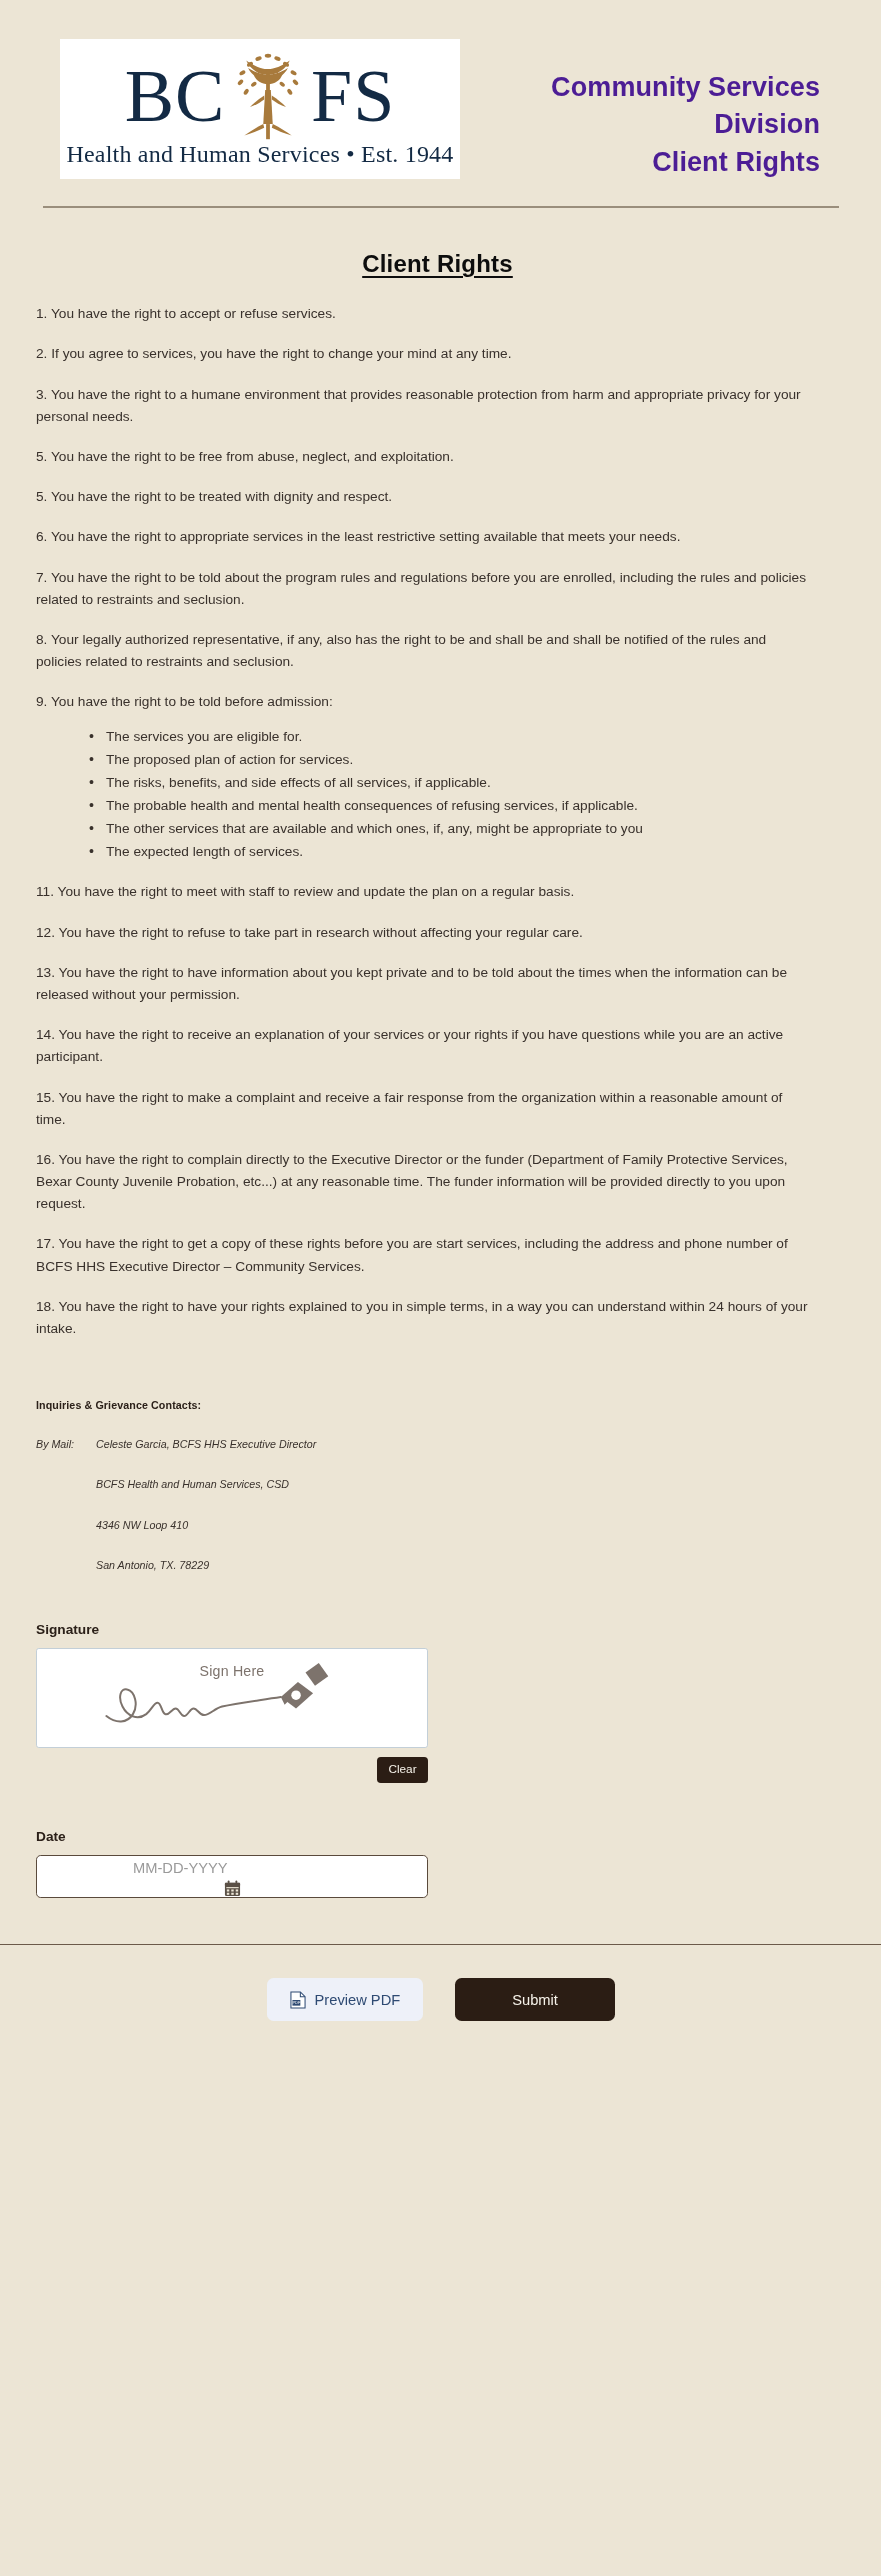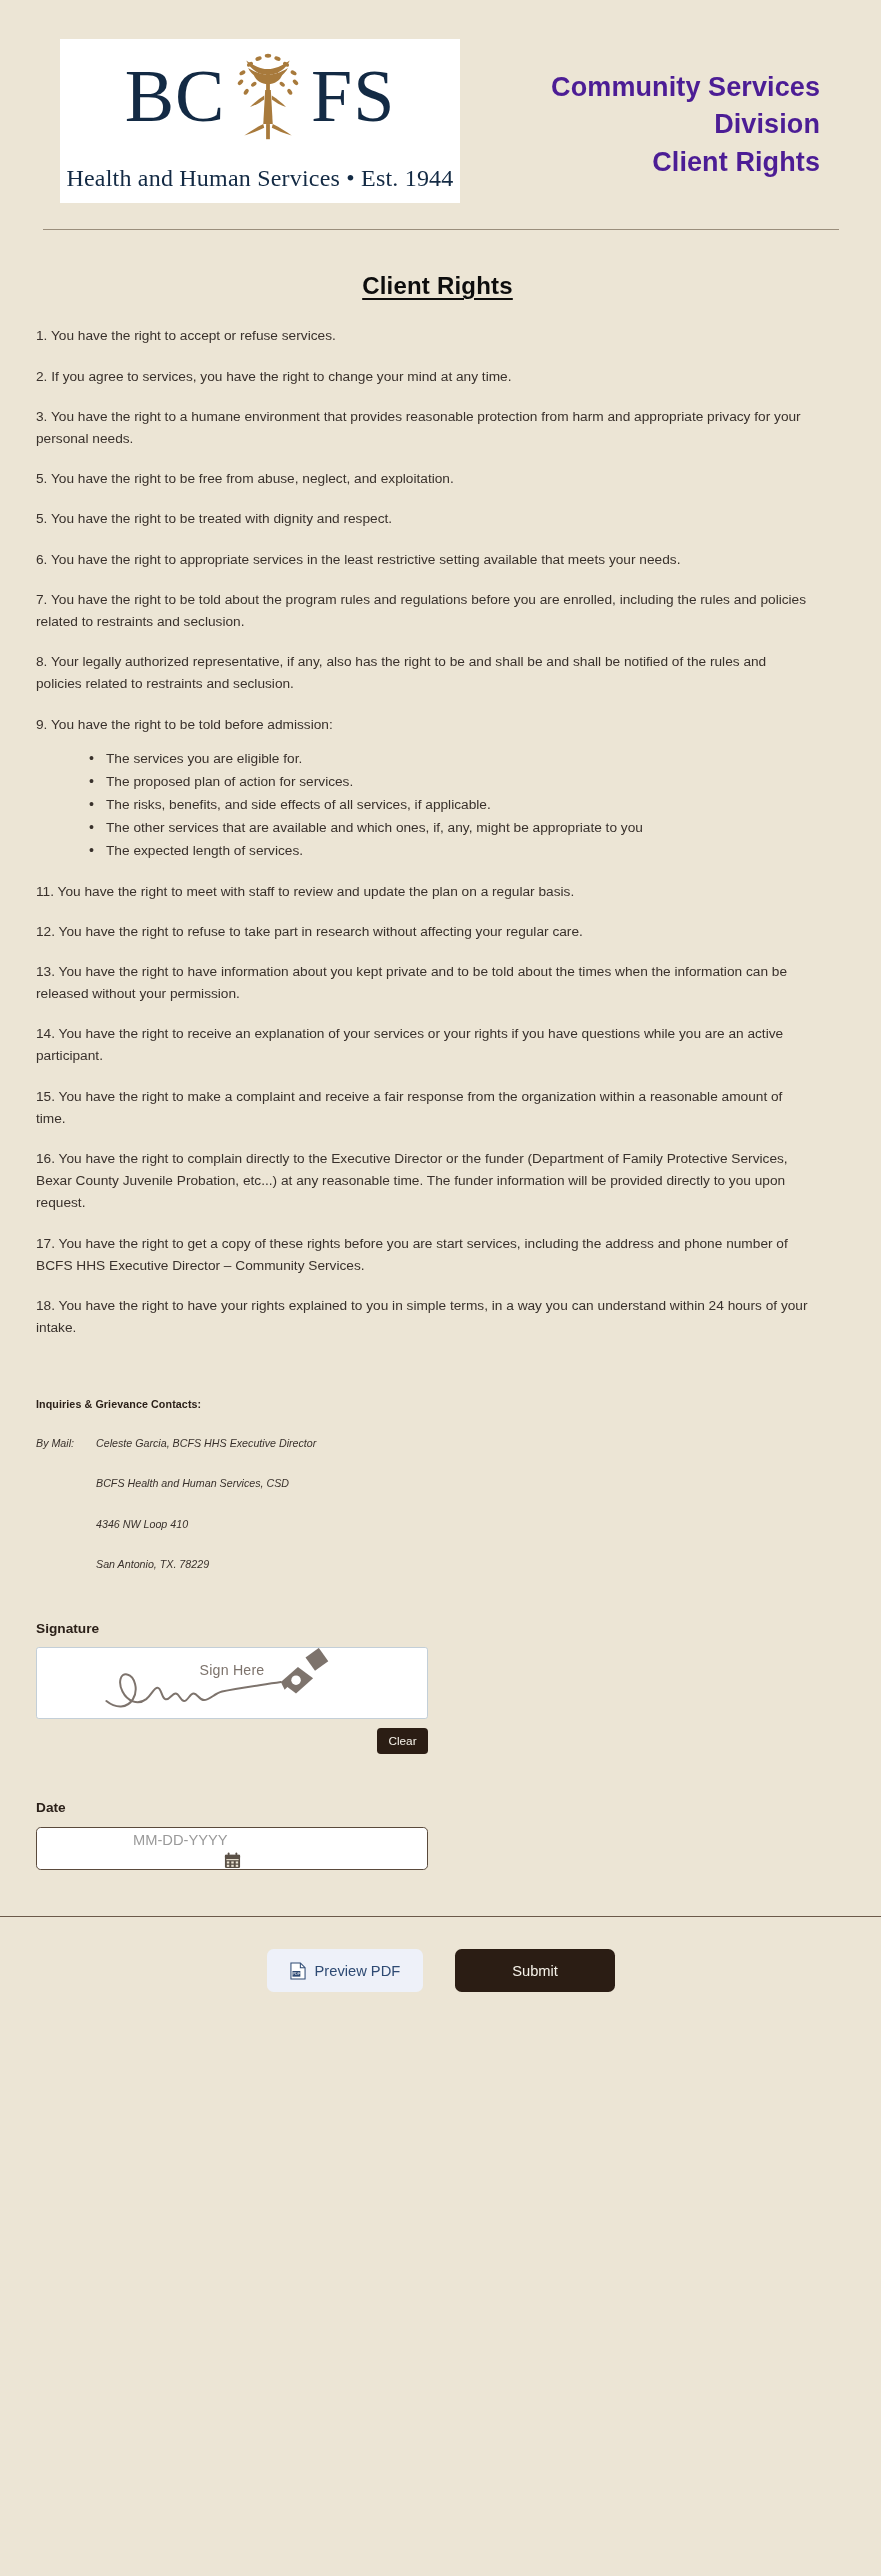--- a/index.html
+++ b/index.html
@@ -18,21 +18,21 @@
 
   
   .header {
     padding: 39px 43px 0 60px;
     display: flex;
     align-items: flex-start;
     justify-content: space-between;
   }
   .logo-box {
     width: 400px;
-    height: 164px;
+    height: 140px;
     background: #ffffff;
     flex: 0 0 auto;
     position: relative;
     overflow: hidden;
   }
   .logo-main {
     position: absolute;
     top: 13.3px;
     left: 0;
     right: 0;
@@ -158,21 +158,21 @@
   
   .field-block { margin-top: 49px; }
   .field-label {
     font-size: 13.7px;
     font-weight: bold;
     color: #2b2019;
     margin-bottom: 11.4px;
   }
   .sig-pad {
     width: 392px;
-    height: 72px;
+    height: 100px;
     background: #ffffff;
     border: 0.9px solid #c3cfd8;
     border-radius: 2.8px;
     position: relative;
     overflow: hidden;
   }
   .sig-inner {
     position: absolute;
     left: 0; right: 0; top: 0; bottom: 0;
     display: flex;
@@ -330,20 +330,21 @@
     <p class="right-item">5. You have the right to be treated with dignity and respect.</p>
     <p class="right-item">6. You have the right to appropriate services in the least restrictive setting available that meets your needs.</p>
     <p class="right-item">7. You have the right to be told about the program rules and regulations before you are enrolled, including the rules and policies related to restraints and seclusion.</p>
     <p class="right-item">8. Your legally authorized representative, if any, also has the right to be and shall be and shall be notified of the rules and policies related to restraints and seclusion.</p>
     <p class="right-item">9. You have the right to be told before admission:</p>
 
     <ul class="sublist">
       <li>The services you are eligible for.</li>
       <li>The proposed plan of action for services.</li>
       <li>The risks, benefits, and side effects of all services, if applicable.</li>
+      <li>The probable health and mental health consequences of refusing services, if applicable.</li>
       <li>The other services that are available and which ones, if, any, might be appropriate to you</li>
       <li>The expected length of services.</li>
     </ul>
 
     <p class="right-item">11. You have the right to meet with staff to review and update the plan on a regular basis.</p>
     <p class="right-item">12. You have the right to refuse to take part in research without affecting your regular care.</p>
     <p class="right-item">13. You have the right to have information about you kept private and to be told about the times when the information can be released without your permission.</p>
     <p class="right-item">14. You have the right to receive an explanation of your services or your rights if you have questions while you are an active participant.</p>
     <p class="right-item">15. You have the right to make a complaint and receive a fair response from the organization within a reasonable amount of time.</p>
     <p class="right-item">16. You have the right to complain directly to the Executive Director or the funder (Department of Family Protective Services, Bexar County Juvenile Probation, etc...) at any reasonable time. The funder information will be provided directly to you upon request.</p>

